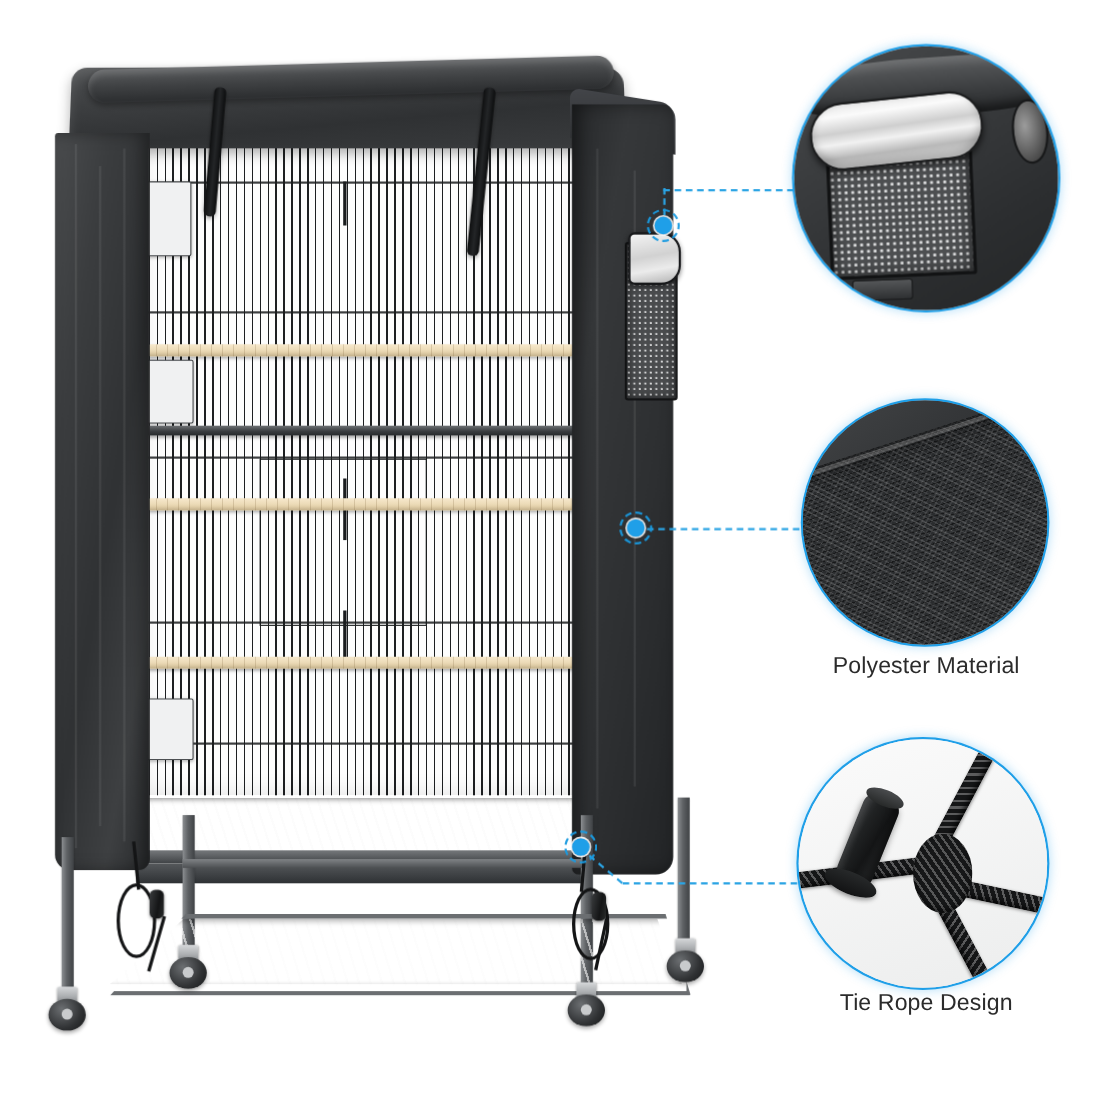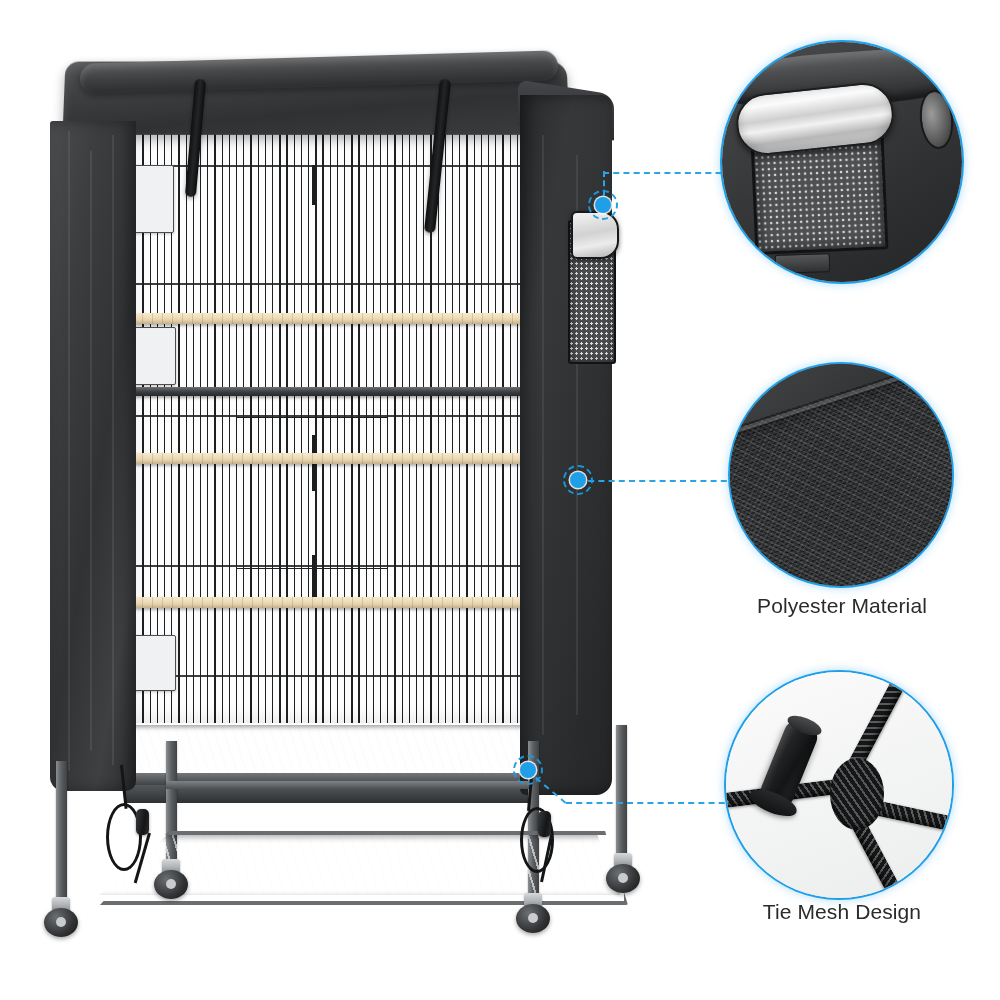--- a/index.html
+++ b/index.html
@@ -349,15 +349,15 @@
       <div class="rope" style="left:126px;top:132px;width:112px;transform:rotate(62deg);"></div>
 
       <div class="knot" style="left:104px;top:86px;width:54px;height:72px;"></div>
 
       <div class="toggle" style="left:46px;top:48px;transform:rotate(22deg);">
         <div class="toggle-cap"></div>
         <div class="toggle-base"></div>
       </div>
     </div>
   </div>
-  <div class="lbl" style="left:692px;top:898px;width:300px;">Tie Mesh Design</div>
+  <div class="lbl" style="left:692px;top:898px;width:300px;">Tie Rope Design</div>
 
 </div>
 
 </body></html>

